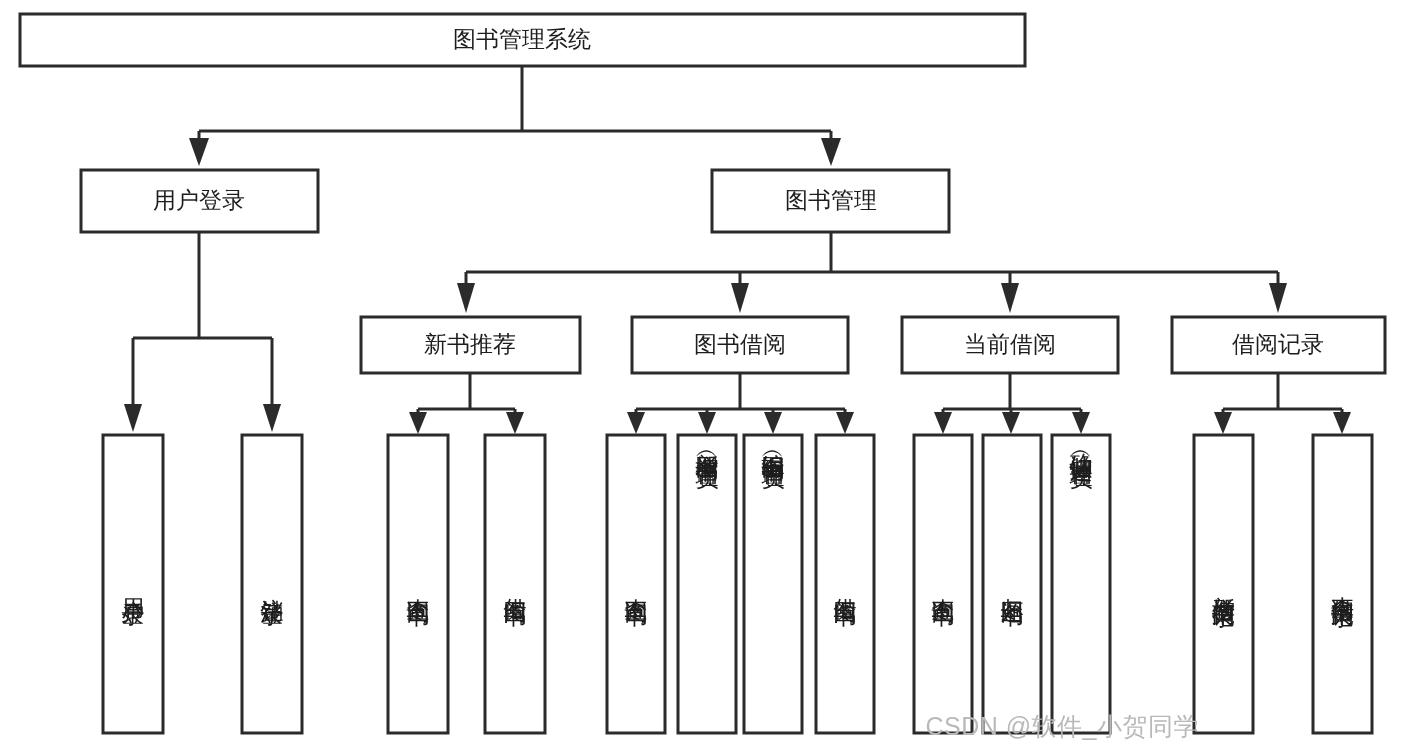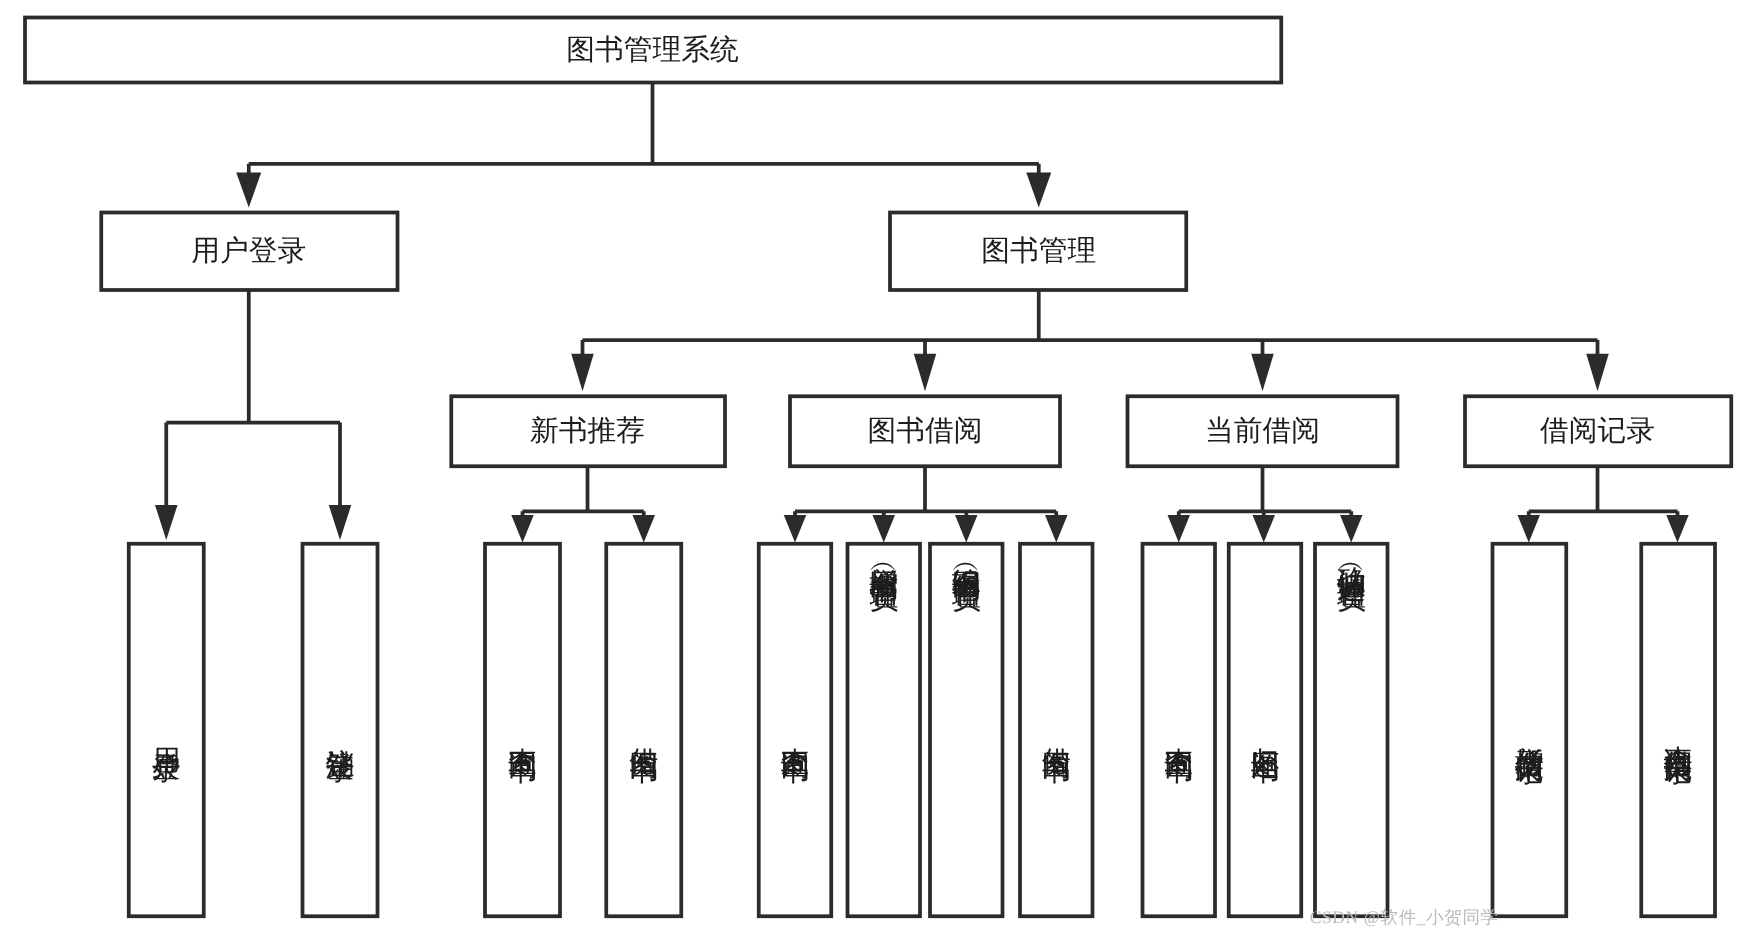--- a/index.html
+++ b/index.html
@@ -65,22 +65,22 @@
     line-height: 1.18;
     letter-spacing: 2px;
     color: #1d1d1d;
     white-space: nowrap;
     text-align: center;
   }
   .watermark {
     position: absolute;
     right: 12px;
     bottom: 4px;
-    font-family: Liberation Serif, serif;
-    font-size: 14px;
+    font-family: Liberation Sans, sans-serif;
+    font-size: 25px;
     color: #b9b9b9;
     letter-spacing: 0.5px;
     white-space: nowrap;
     margin-top: 16px;
   }
 </style>
 </head>
 <body>
 
 <div id="diagram-root">

